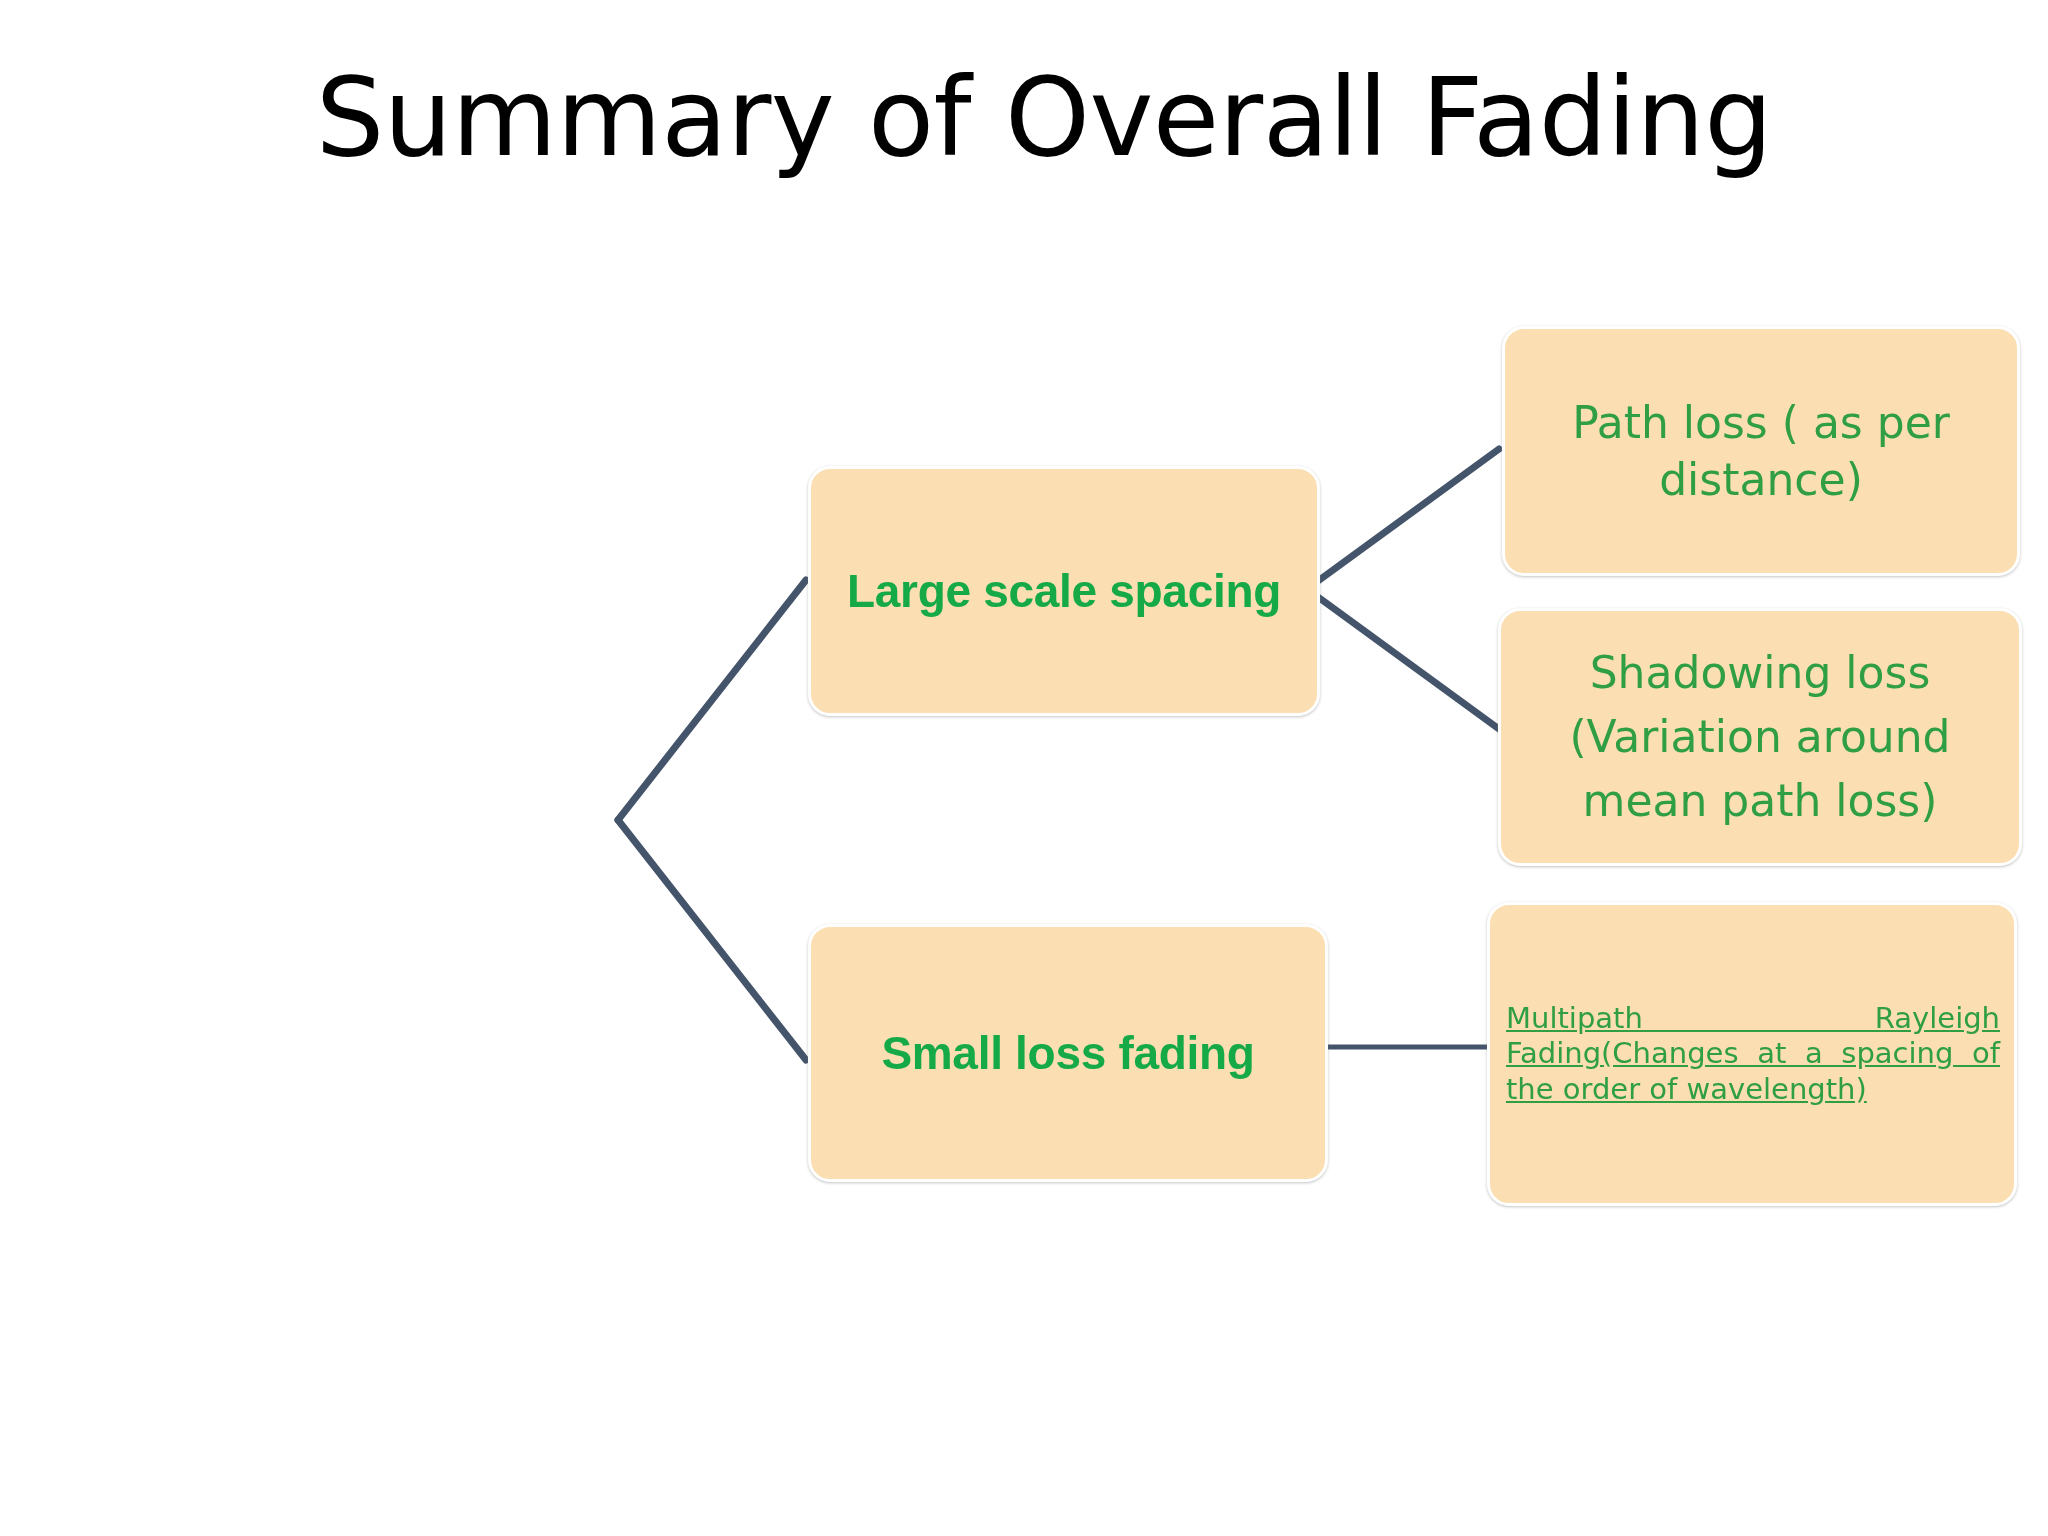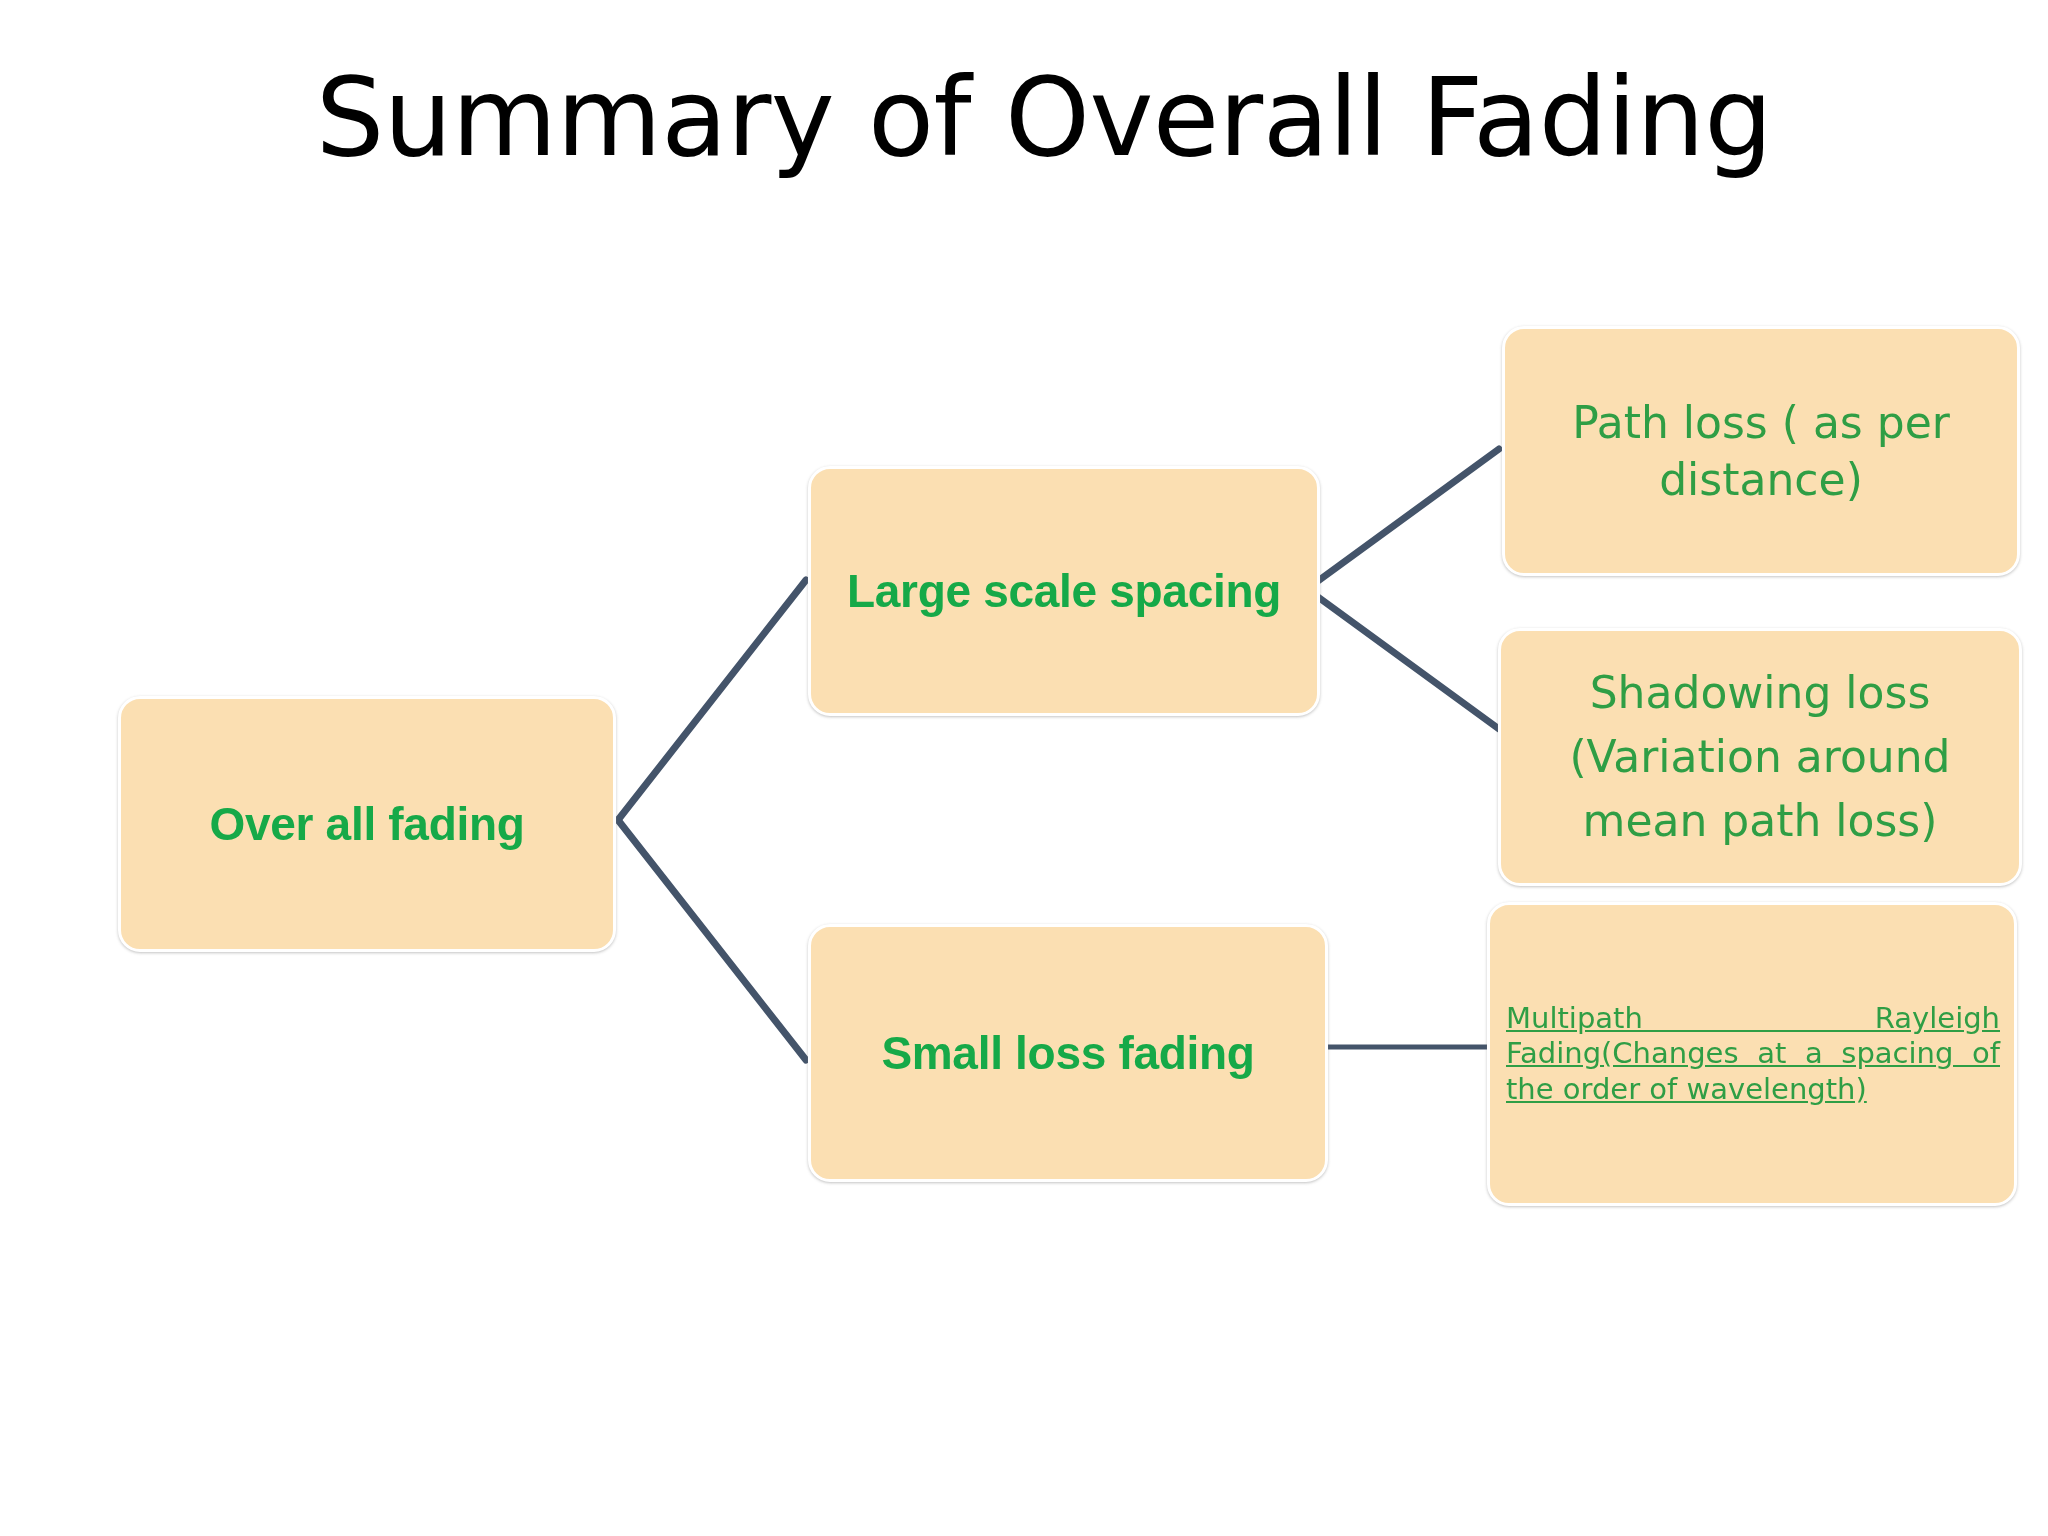--- a/index.html
+++ b/index.html
@@ -82,21 +82,21 @@
     font-size: 44px;
     line-height: 1.30;
     color: #2f9e45;
   }
 
   
   #node-overall      { left: 118px;  top: 696px;  width: 498px;  height: 256px; }
   #node-large        { left: 808px;  top: 466px;  width: 512px;  height: 250px; }
   #node-small        { left: 808px;  top: 924px;  width: 520px;  height: 258px; }
   #node-pathloss     { left: 1502px; top: 326px;  width: 518px;  height: 250px; }
-  #node-shadowing    { left: 1498px; top: 628px;  width: 524px;  height: 258px; }
+  #node-shadowing    { left: 1498px; top: 608px;  width: 524px;  height: 258px; }
   #node-multipath    { left: 1487px; top: 902px;  width: 530px;  height: 304px; }
 
   #node-shadowing .node-text { line-height: 1.46; }
   #node-multipath .node-text {
     text-align: justify;
     text-align-last: left;
     padding: 0 14px 0 16px;
     font-size: 29px;
     line-height: 1.23;
     text-decoration: underline;
@@ -114,23 +114,20 @@
 
     <polyline points="618,820 618,820 806,580" fill="none" stroke="#44546a" stroke-width="7" stroke-linecap="round" stroke-linejoin="round"></polyline>
     <polyline points="618,820 806,1060" fill="none" stroke="#44546a" stroke-width="7" stroke-linecap="round" stroke-linejoin="round"></polyline>
 
     <polyline points="1307,589 1499,449" fill="none" stroke="#44546a" stroke-width="7" stroke-linecap="round" stroke-linejoin="round"></polyline>
     <polyline points="1307,589 1499,729" fill="none" stroke="#44546a" stroke-width="7" stroke-linecap="round" stroke-linejoin="round"></polyline>
 
     <line x1="1302" y1="1047" x2="1489" y2="1047" stroke="#44546a" stroke-width="5" stroke-linecap="round"></line>
   </svg>
 
-  <div class="node bold" id="node-overall">
-    <span class="node-text">Over all fading</span>
-  </div>
 
   <div class="node bold" id="node-large">
     <span class="node-text">Large scale spacing</span>
   </div>
 
   <div class="node bold" id="node-small">
     <span class="node-text">Small loss fading</span>
   </div>
 
   <div class="node leaf" id="node-pathloss">

